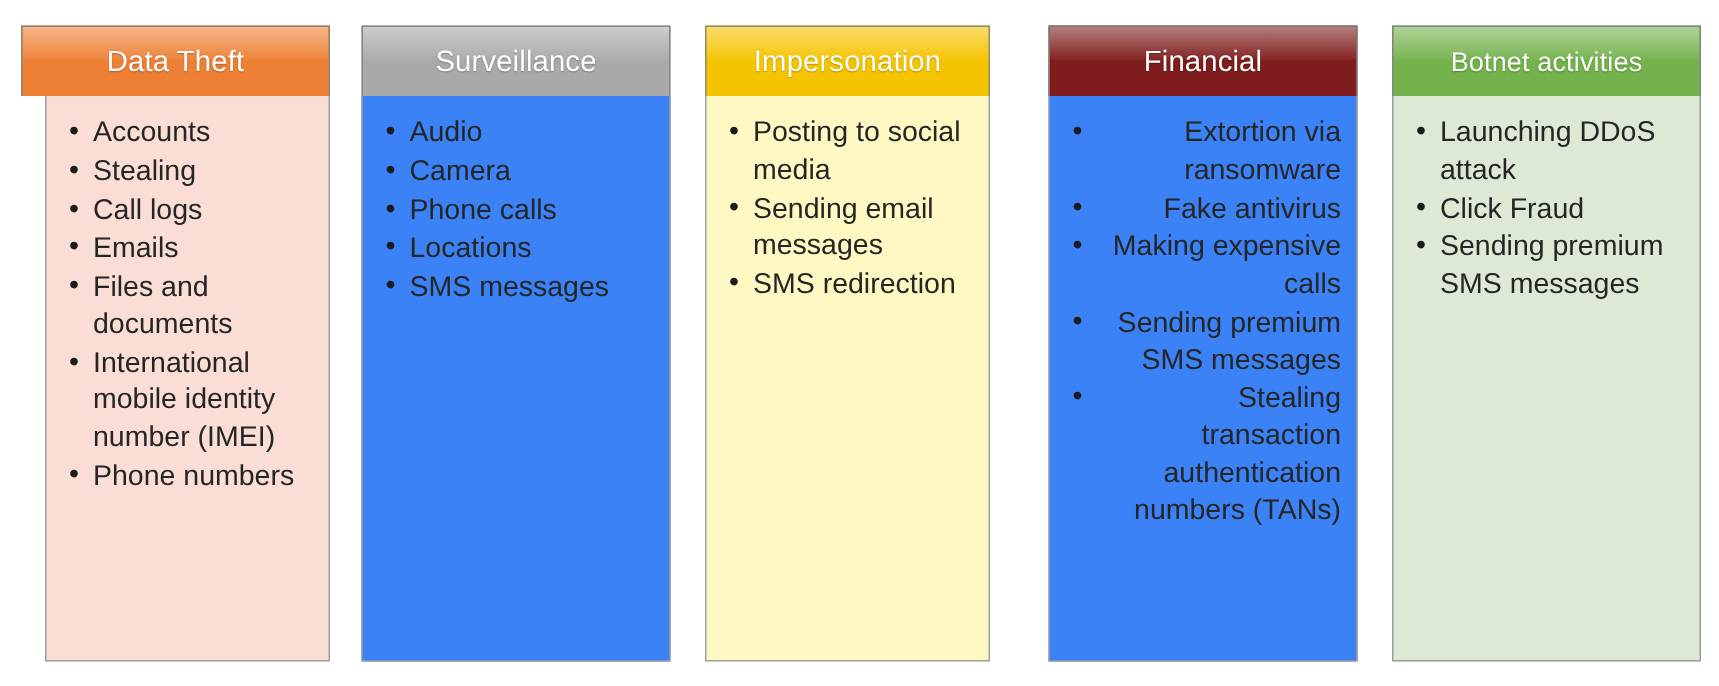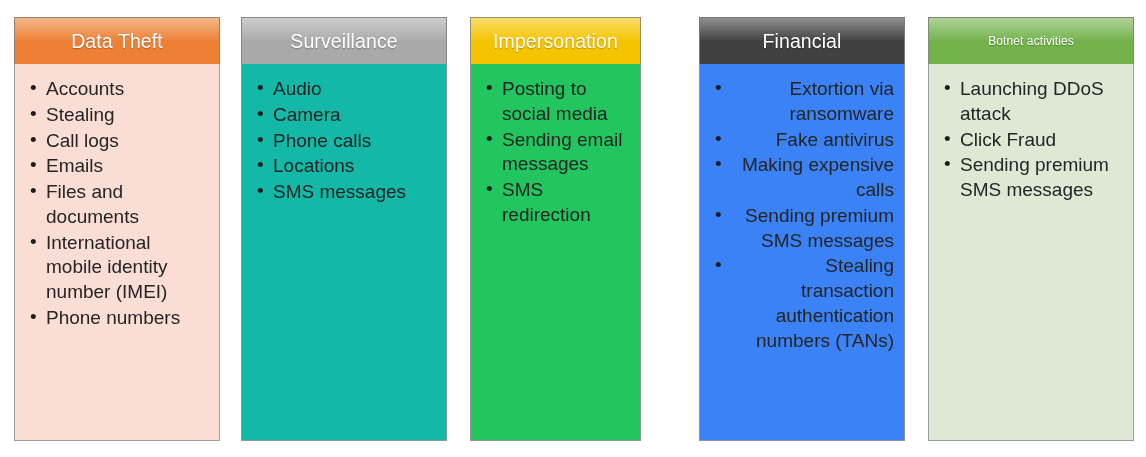--- a/index.html
+++ b/index.html
@@ -92,38 +92,38 @@
     left: 1px;
     top: -1px;
     font-size: 19px;
     line-height: 1.305;
     color: #1b1b1b;
   }
 
   
   #card-data-theft      { left: 14px;   width: 206px; }
   #card-surveillance    { left: 241px;  width: 206px; justify-content: center; }
-  #card-impersonation   { left: 470px;  width: 171px; }
+  #card-impersonation   { left: 470px;  width: 190px; }
   #card-financial       { left: 699px;  width: 206px; }
   #card-botnet          { left: 928px;  width: 206px; }
 
   
   #card-data-theft    .card-header { background: #ED8034; }
-  #card-data-theft    .card-body   { background: #FADDD4; }
+  #card-data-theft    .card-body   { background: #FADDD4; margin-left: 16px; }
   #card-surveillance  .card-header { background: #A9A9A9; }
   #card-surveillance  .card-body   { background: #E7E7E7; }
   #card-impersonation .card-header { background: #F5C400; }
   #card-impersonation .card-body   { background: #FBE8CF; }
   #card-financial     .card-header { background: #4472C4; }
   #card-financial     .card-body   { background: #D6DAEC; }
   #card-botnet        .card-header { background: #74B24C; }
   #card-botnet        .card-body   { background: #DDE9D5; }
 
   
-  #card-botnet .card-header-label { font-size: 12px; }
+  #card-botnet .card-header-label { font-size: 18px; }
 </style>
 </head>
 <body>
 
 <div id="board">
 
   <div class="category-card" id="card-data-theft">
     <div class="card-header" style="background: rgb(237, 128, 52);">
       <span class="card-header-label">Data Theft</span>
     </div>
@@ -137,46 +137,46 @@
         <li>International mobile identity number (IMEI)</li>
         <li>Phone numbers</li>
       </ul>
     </div>
   </div>
 
   <div class="category-card" id="card-surveillance">
     <div class="card-header" style="background: rgb(169, 169, 169);">
       <span class="card-header-label">Surveillance</span>
     </div>
-    <div class="card-body" style="background: #14b8a6;">
+    <div class="card-body" style="background: #3b82f6;">
       <ul class="bullet-list">
         <li>Audio</li>
         <li>Camera</li>
         <li>Phone calls</li>
         <li>Locations</li>
         <li>SMS messages</li>
       </ul>
     </div>
   </div>
 
   <div class="category-card" id="card-impersonation">
     <div class="card-header" style="background: rgb(245, 196, 0);">
       <span class="card-header-label">Impersonation</span>
     </div>
-    <div class="card-body" style="background: #22c55e;">
+    <div class="card-body" style="background: #fef9c3;">
       <ul class="bullet-list">
         <li>Posting to social media</li>
         <li>Sending email messages</li>
         <li>SMS redirection</li>
       </ul>
     </div>
   </div>
 
   <div class="category-card" id="card-financial">
-    <div class="card-header" style="background: #404040;">
+    <div class="card-header" style="background: #7f1d1d;">
       <span class="card-header-label">Financial</span>
     </div>
     <div class="card-body" style="background: #3b82f6; text-align: right;">
       <ul class="bullet-list">
         <li>Extortion via ransomware</li>
         <li>Fake antivirus</li>
         <li>Making expensive calls</li>
         <li>Sending premium SMS messages</li>
         <li>Stealing transaction authentication numbers (TANs)</li>
       </ul>

